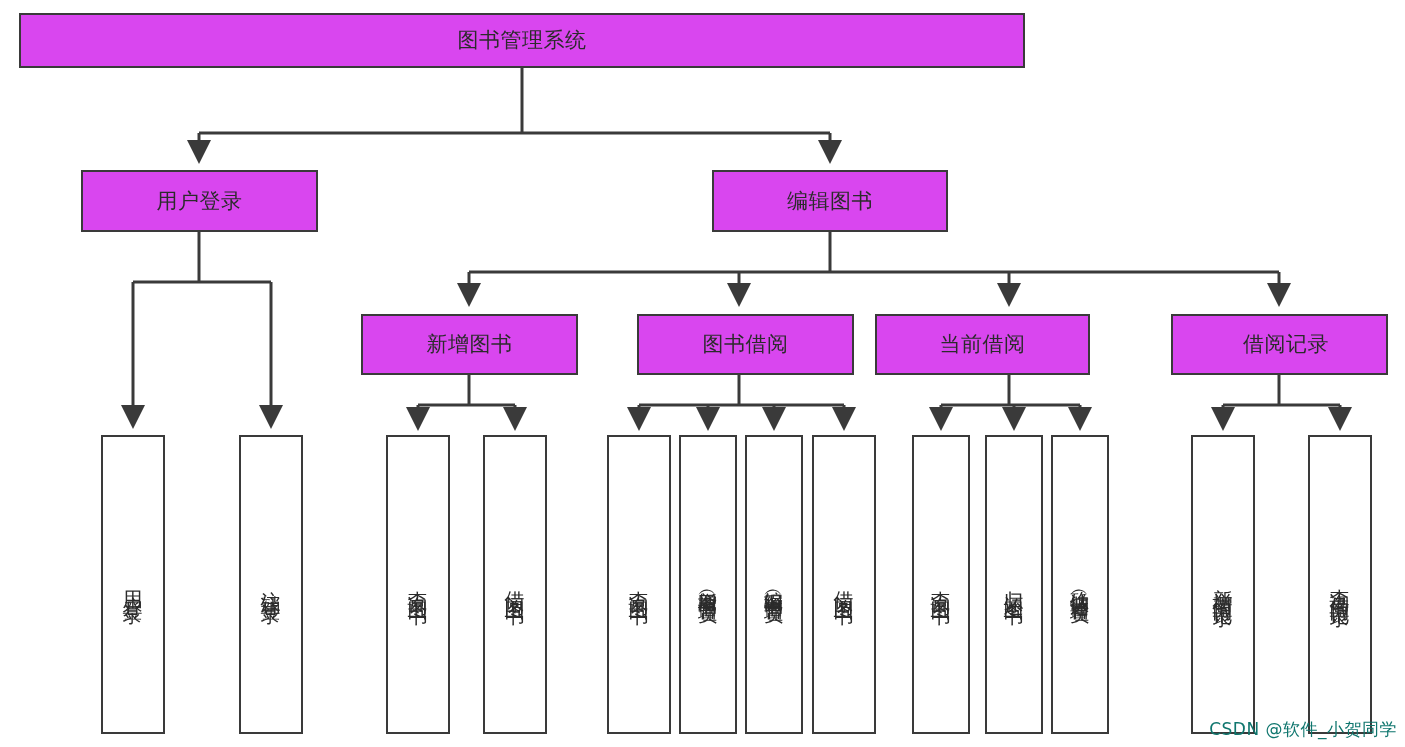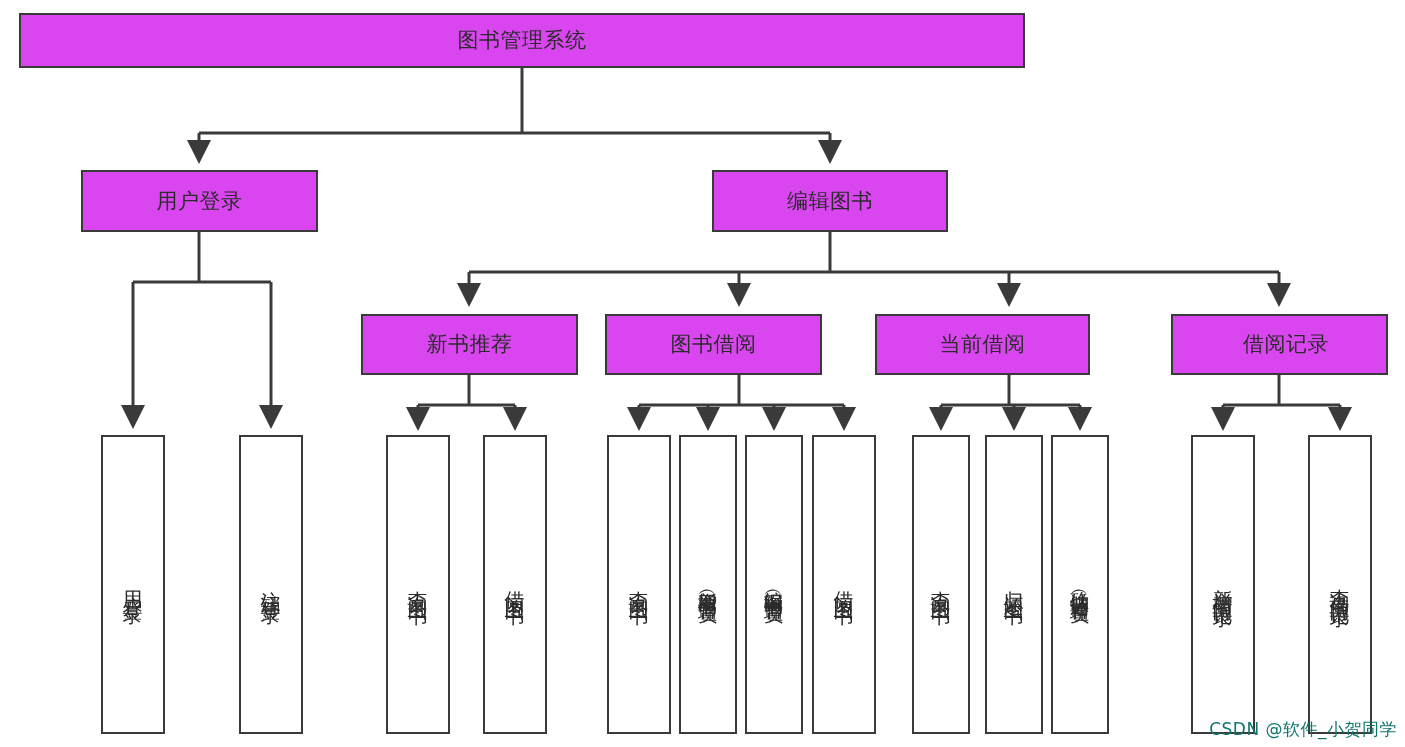--- a/index.html
+++ b/index.html
@@ -134,23 +134,23 @@
   </div>
 
   <div class="node" style="left:81px; top:170px; width:237px; height:62px;">
     <span class="node-label">用户登录</span>
   </div>
   <div class="node" style="left:712px; top:170px; width:236px; height:62px;">
     <span class="node-label">编辑图书</span>
   </div>
 
   <div class="node" style="left:361px; top:314px; width:217px; height:61px;">
-    <span class="node-label">新书推荐</span>
-  </div>
-  <div class="node" style="left:605px; top:314px; width:217px; height:61px;">
+    <span class="node-label">新增图书</span>
+  </div>
+  <div class="node" style="left:637px; top:314px; width:217px; height:61px;">
     <span class="node-label">图书借阅</span>
   </div>
   <div class="node" style="left:875px; top:314px; width:215px; height:61px;">
     <span class="node-label">当前借阅</span>
   </div>
   <div class="node" style="left:1171px; top:314px; width:217px; height:61px;padding-left:13px;">
     <span class="node-label">借阅记录</span>
   </div>
 
   <div class="leaf" style="left:101px; top:435px; width:64px; height:299px;">

